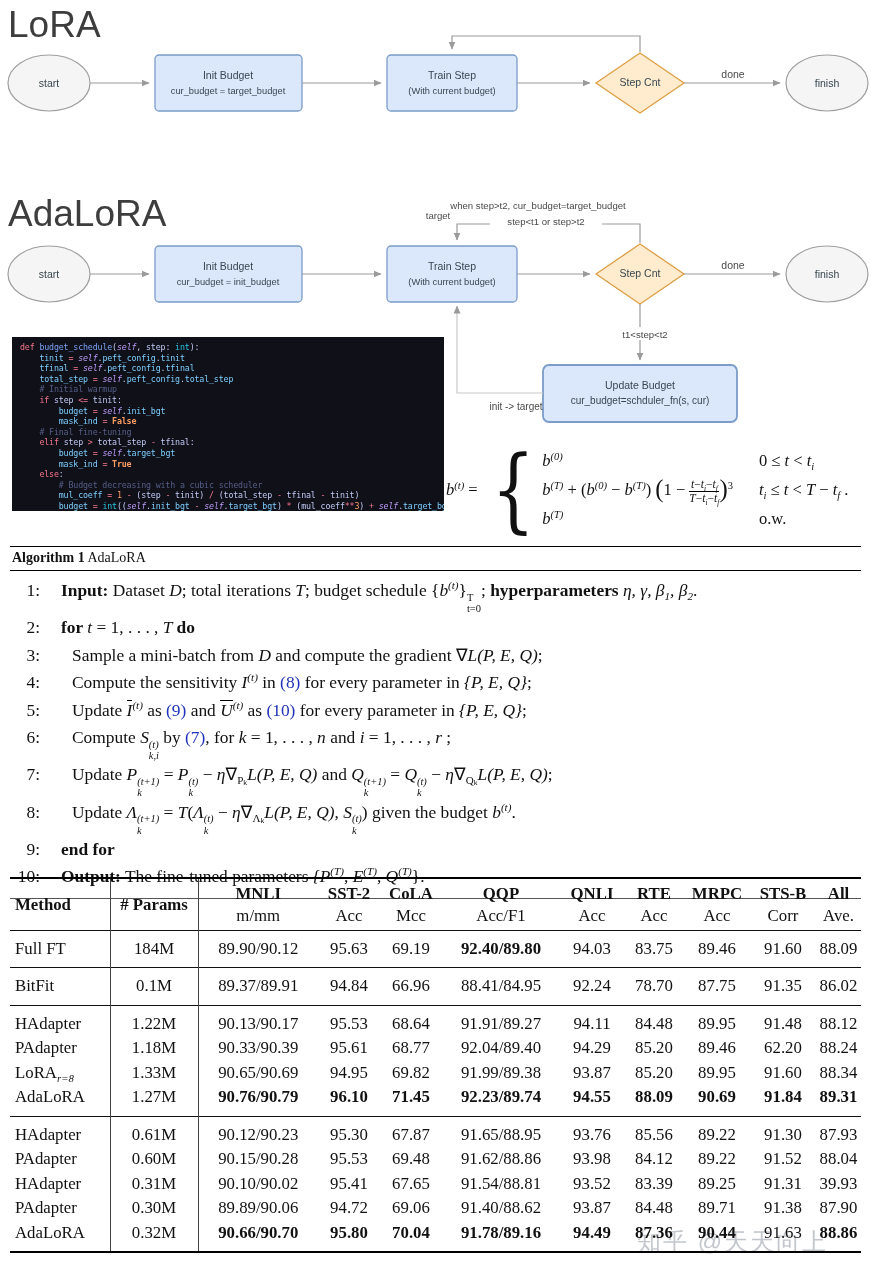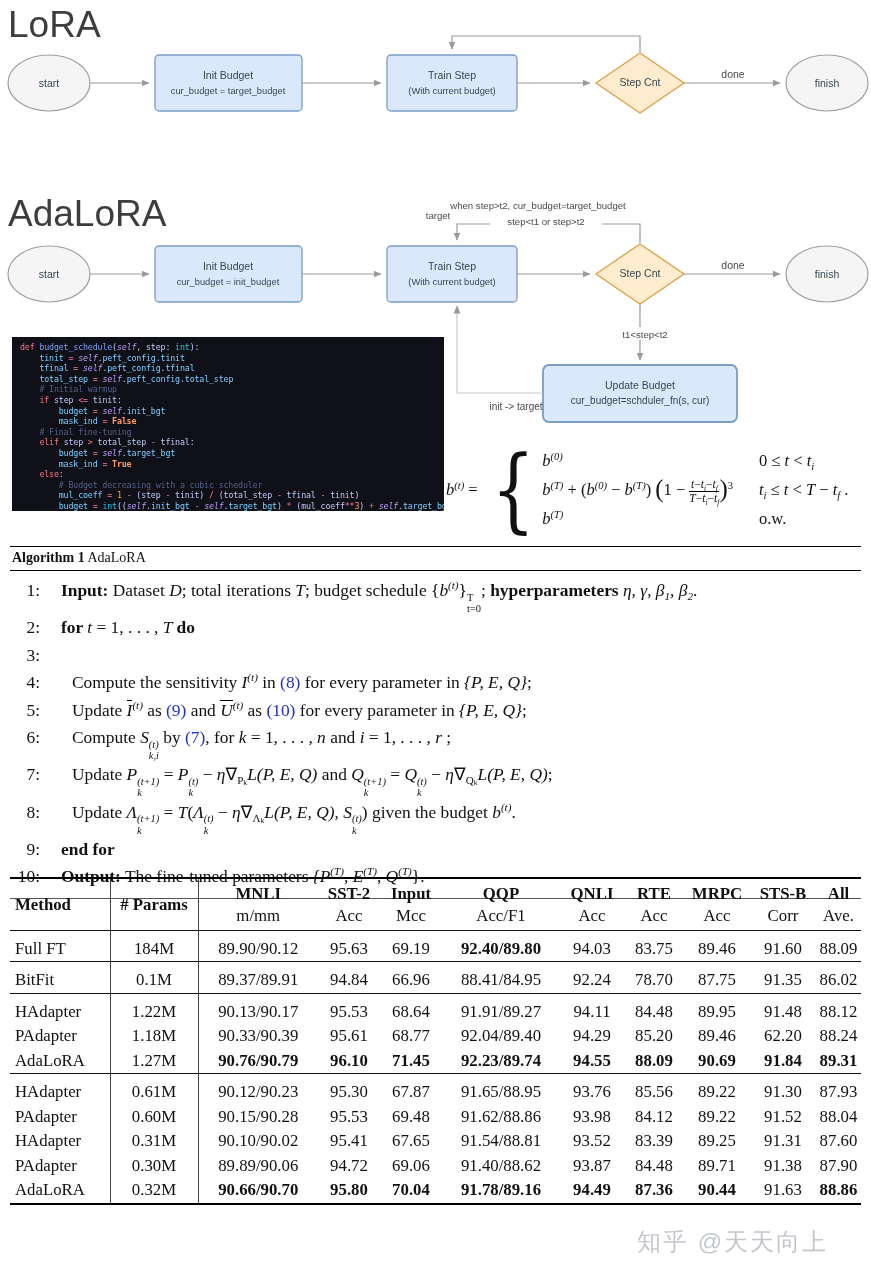--- a/index.html
+++ b/index.html
@@ -56,21 +56,21 @@
   tbody{border-top:1.4px solid #111;}
   tbody:first-of-type{border-top:none;}
   th,td{padding:0px 2px;text-align:center;vertical-align:middle;line-height:24.5px;
         overflow:hidden;white-space:nowrap;}
   td.mcol,th.mcol{text-align:left;padding-left:5px;}
   .vr{border-right:1px solid #444;}
   th .h1{font-weight:bold;display:block;line-height:23px;}
   th .h2{font-weight:normal;display:block;line-height:21px;}
   thead tr{height:52px;}
   tbody tr:first-child td{padding-top:6px;}
-  tbody tr:last-child td{padding-bottom:0;}
+  tbody tr:last-child td{padding-bottom:6px;}
   td.bd{font-weight:bold;}
   .wm{position:absolute;left:637px;top:1226px;font-family:"Liberation Sans",sans-serif;
       font-size:24px;letter-spacing:2px;color:#c3c7cd;z-index:0;white-space:nowrap;}
   .layer{position:absolute;z-index:1;}
 </style>
 </head>
 <body>
 
 <div class="page">
 
@@ -192,20 +192,21 @@
                 <span>T</span>
                 <span>t=0</span>
               </span></span><span>; </span><span class="sb">hyperparameters </span><span class="si">η, γ, β<sub>1</sub></span><span class="si">, β<sub>2</sub></span><span>.</span></span>
         </div>
         <div class="al">
           <span class="num">2:</span>
           <span class="bd"><span class="sb">for </span><span class="si">t</span><span> = 1, . . . , </span><span class="si">T </span><span class="sb">do</span></span>
         </div>
         <div class="al ind">
           <span class="num">3:</span>
+          <span class="bd"><span>Sample a mini-batch from </span><span class="si">D</span><span> and compute the gradient ∇</span><span class="si">L</span><span class="si">(P, E, Q)</span><span>;</span></span>
         </div>
         <div class="al ind">
           <span class="num">4:</span>
           <span class="bd"><span>Compute the sensitivity </span><span class="si">I<sup>(t)</sup></span><span> in </span><span class="sc">(8)</span><span> for every parameter in </span><span class="si">{P, E, Q}</span><span>;</span></span>
         </div>
         <div class="al ind">
           <span class="num">5:</span>
           <span class="bd"><span>Update </span><span class="si"><span class="sol">I</span><sup>(t)</sup></span><span> as </span><span class="sc">(9)</span><span> and </span><span class="si"><span class="sol">U</span><sup>(t)</sup></span><span> as </span><span class="sc">(10)</span><span> for every parameter in </span><span class="si">{P, E, Q}</span><span>;</span></span>
         </div>
         <div class="al ind">
@@ -283,21 +284,21 @@
             </th>
             <th>
               <span class="h1">MNLI</span>
               <span class="h2">m/mm</span>
             </th>
             <th>
               <span class="h1">SST-2</span>
               <span class="h2">Acc</span>
             </th>
             <th>
-              <span class="h1">Input</span>
+              <span class="h1">CoLA</span>
               <span class="h2">Mcc</span>
             </th>
             <th>
               <span class="h1">QQP</span>
               <span class="h2">Acc/F1</span>
             </th>
             <th>
               <span class="h1">QNLI</span>
               <span class="h2">Acc</span>
             </th>
@@ -370,20 +371,33 @@
             <td>95.61</td>
             <td>68.77</td>
             <td>92.04/89.40</td>
             <td>94.29</td>
             <td>85.20</td>
             <td>89.46</td>
             <td>62.20</td>
             <td>88.24</td>
           </tr>
           <tr>
+            <td class="mcol vr">LoRA<sub style="font-style: italic;">r=8</sub></td>
+            <td class="vr">1.33M</td>
+            <td>90.65/90.69</td>
+            <td>94.95</td>
+            <td>69.82</td>
+            <td>91.99/89.38</td>
+            <td>93.87</td>
+            <td>85.20</td>
+            <td>89.95</td>
+            <td>91.60</td>
+            <td>88.34</td>
+          </tr>
+          <tr>
             <td class="mcol vr">AdaLoRA</td>
             <td class="vr">1.27M</td>
             <td class="bd">90.76/90.79</td>
             <td class="bd">96.10</td>
             <td class="bd">71.45</td>
             <td class="bd">92.23/89.74</td>
             <td class="bd">94.55</td>
             <td class="bd">88.09</td>
             <td class="bd">90.69</td>
             <td class="bd">91.84</td>
@@ -421,21 +435,21 @@
             <td class="mcol vr">HAdapter</td>
             <td class="vr">0.31M</td>
             <td>90.10/90.02</td>
             <td>95.41</td>
             <td>67.65</td>
             <td>91.54/88.81</td>
             <td>93.52</td>
             <td>83.39</td>
             <td>89.25</td>
             <td>91.31</td>
-            <td>87.60</td>
+            <td>39.93</td>
           </tr>
           <tr>
             <td class="mcol vr">PAdapter</td>
             <td class="vr">0.30M</td>
             <td>89.89/90.06</td>
             <td>94.72</td>
             <td>69.06</td>
             <td>91.40/88.62</td>
             <td>93.87</td>
             <td>84.48</td>

